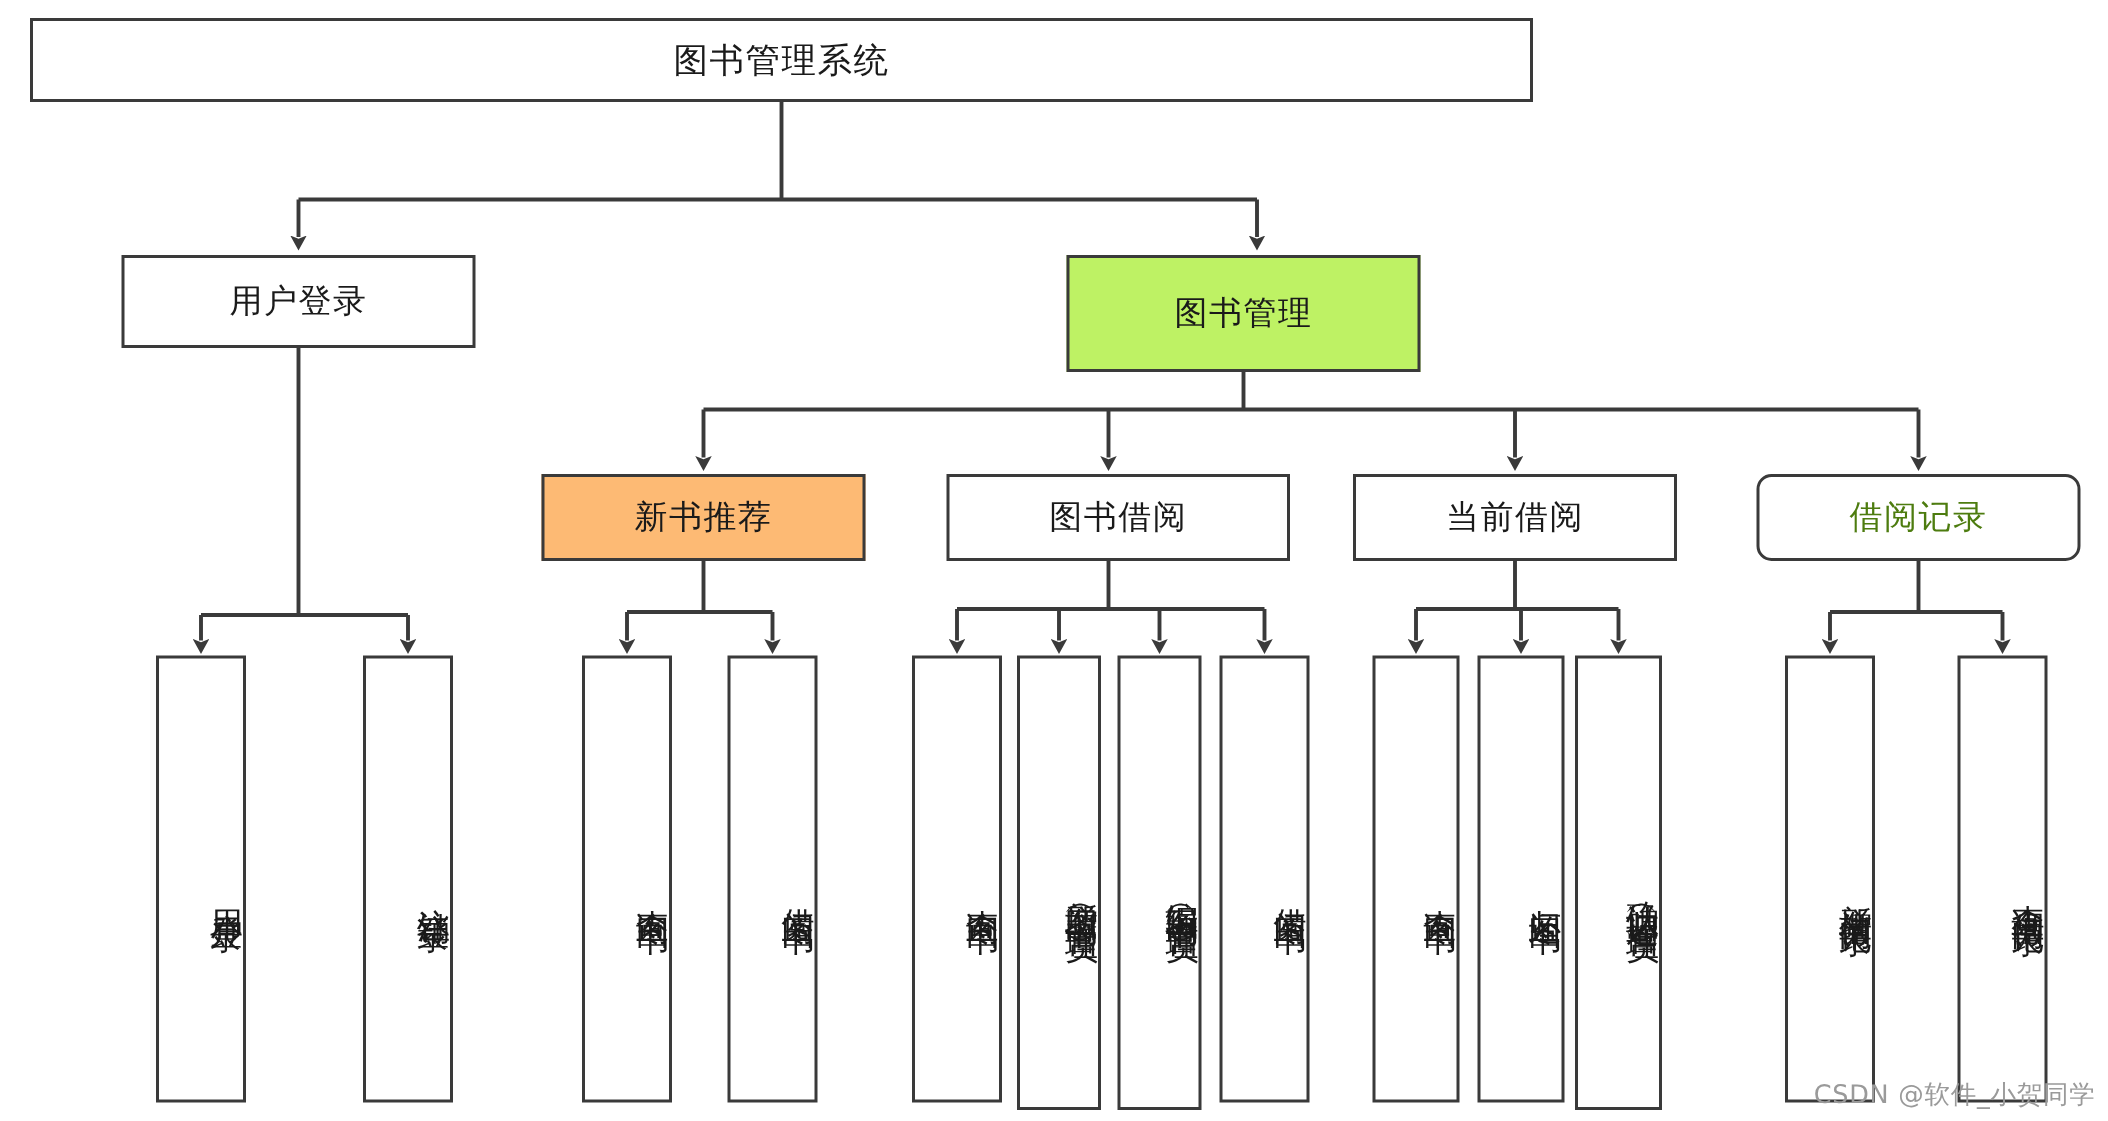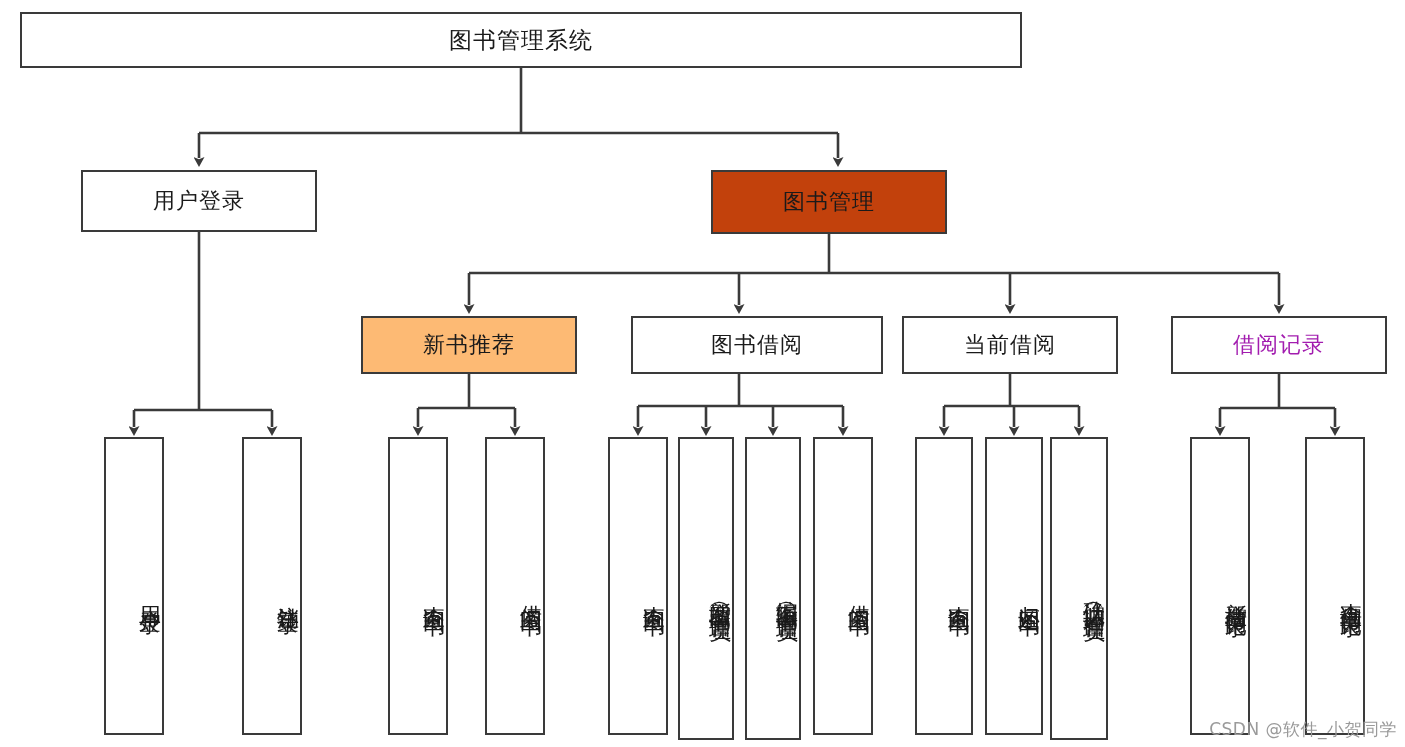--- a/index.html
+++ b/index.html
@@ -113,26 +113,26 @@
       <path d="M1279,374 L1279,408"></path>
       <path d="M1220,408 L1335,408"></path>
       <path d="M1220,408 L1220,427" marker-end="url(#arrow)"></path>
       <path d="M1335,408 L1335,427" marker-end="url(#arrow)"></path>
     </g>
   </svg>
 
   <div class="node horiz root" style="left: 20px; top: 12px; width: 1002px; height: 56px; border-color: rgb(58, 58, 58); color: rgb(26, 26, 26); background: rgb(255, 255, 255);">图书管理系统</div>
 
   <div class="node horiz" style="left: 81px; top: 170px; width: 236px; height: 62px; border-color: rgb(58, 58, 58); color: rgb(26, 26, 26); background: rgb(255, 255, 255);">用户登录</div>
-  <div class="node horiz" style="left: 711px; top: 170px; width: 236px; height: 64px; border-color: rgb(58, 58, 58); color: rgb(26, 26, 26); background: #c2410c;">图书管理</div>
+  <div class="node horiz" style="left: 711px; top: 170px; width: 236px; height: 78px; border-color: rgb(58, 58, 58); color: rgb(26, 26, 26); background: #bef264;">图书管理</div>
 
   <div class="node horiz" style="left: 361px; top: 316px; width: 216px; height: 58px; border-color: rgb(58, 58, 58); color: rgb(26, 26, 26); background: #fdba74;">新书推荐</div>
-  <div class="node horiz" style="left: 631px; top: 316px; width: 252px; height: 58px; border-color: rgb(58, 58, 58); color: rgb(26, 26, 26); background: rgb(255, 255, 255);">图书借阅</div>
+  <div class="node horiz" style="left: 631px; top: 316px; width: 229px; height: 58px; border-color: rgb(58, 58, 58); color: rgb(26, 26, 26); background: rgb(255, 255, 255);">图书借阅</div>
   <div class="node horiz" style="left: 902px; top: 316px; width: 216px; height: 58px; border-color: rgb(58, 58, 58); color: rgb(26, 26, 26); background: rgb(255, 255, 255);">当前借阅</div>
-  <div class="node horiz" style="left: 1171px; top: 316px; width: 216px; height: 58px; border-color: rgb(58, 58, 58); color: #a21caf; background: rgb(255, 255, 255);">借阅记录</div>
+  <div class="node horiz" style="left: 1171px; top: 316px; width: 216px; height: 58px; border-color: rgb(58, 58, 58); color: #4d7c0f; background: rgb(255, 255, 255); border-radius: 10px;">借阅记录</div>
 
   <div class="node vert" style="left: 104px; top: 437px; width: 60px; height: 298px; border-color: rgb(58, 58, 58); color: rgb(26, 26, 26); background: rgb(255, 255, 255);">用户登录</div>
   <div class="node vert" style="left: 242px; top: 437px; width: 60px; height: 298px; border-color: rgb(58, 58, 58); color: rgb(26, 26, 26); background: rgb(255, 255, 255);">注销登录</div>
   <div class="node vert" style="left: 388px; top: 437px; width: 60px; height: 298px; border-color: rgb(58, 58, 58); color: rgb(26, 26, 26); background: rgb(255, 255, 255);">查询图书</div>
   <div class="node vert" style="left: 485px; top: 437px; width: 60px; height: 298px; border-color: rgb(58, 58, 58); color: rgb(26, 26, 26); background: rgb(255, 255, 255);">借阅图书</div>
   <div class="node vert" style="left: 608px; top: 437px; width: 60px; height: 298px; border-color: rgb(58, 58, 58); color: rgb(26, 26, 26); background: rgb(255, 255, 255);">查询图书</div>
   <div class="node vert" style="left: 678px; top: 437px; width: 56px; height: 303px; border-color: rgb(58, 58, 58); color: rgb(26, 26, 26); background: rgb(255, 255, 255);">新增图书（管理员）</div>
   <div class="node vert" style="left: 745px; top: 437px; width: 56px; height: 303px; border-color: rgb(58, 58, 58); color: rgb(26, 26, 26); background: rgb(255, 255, 255);">编辑图书（管理员）</div>
   <div class="node vert" style="left: 813px; top: 437px; width: 60px; height: 298px; border-color: rgb(58, 58, 58); color: rgb(26, 26, 26); background: rgb(255, 255, 255);">借阅图书</div>
   <div class="node vert" style="left: 915px; top: 437px; width: 58px; height: 298px; border-color: rgb(58, 58, 58); color: rgb(26, 26, 26); background: rgb(255, 255, 255);">查询图书</div>

